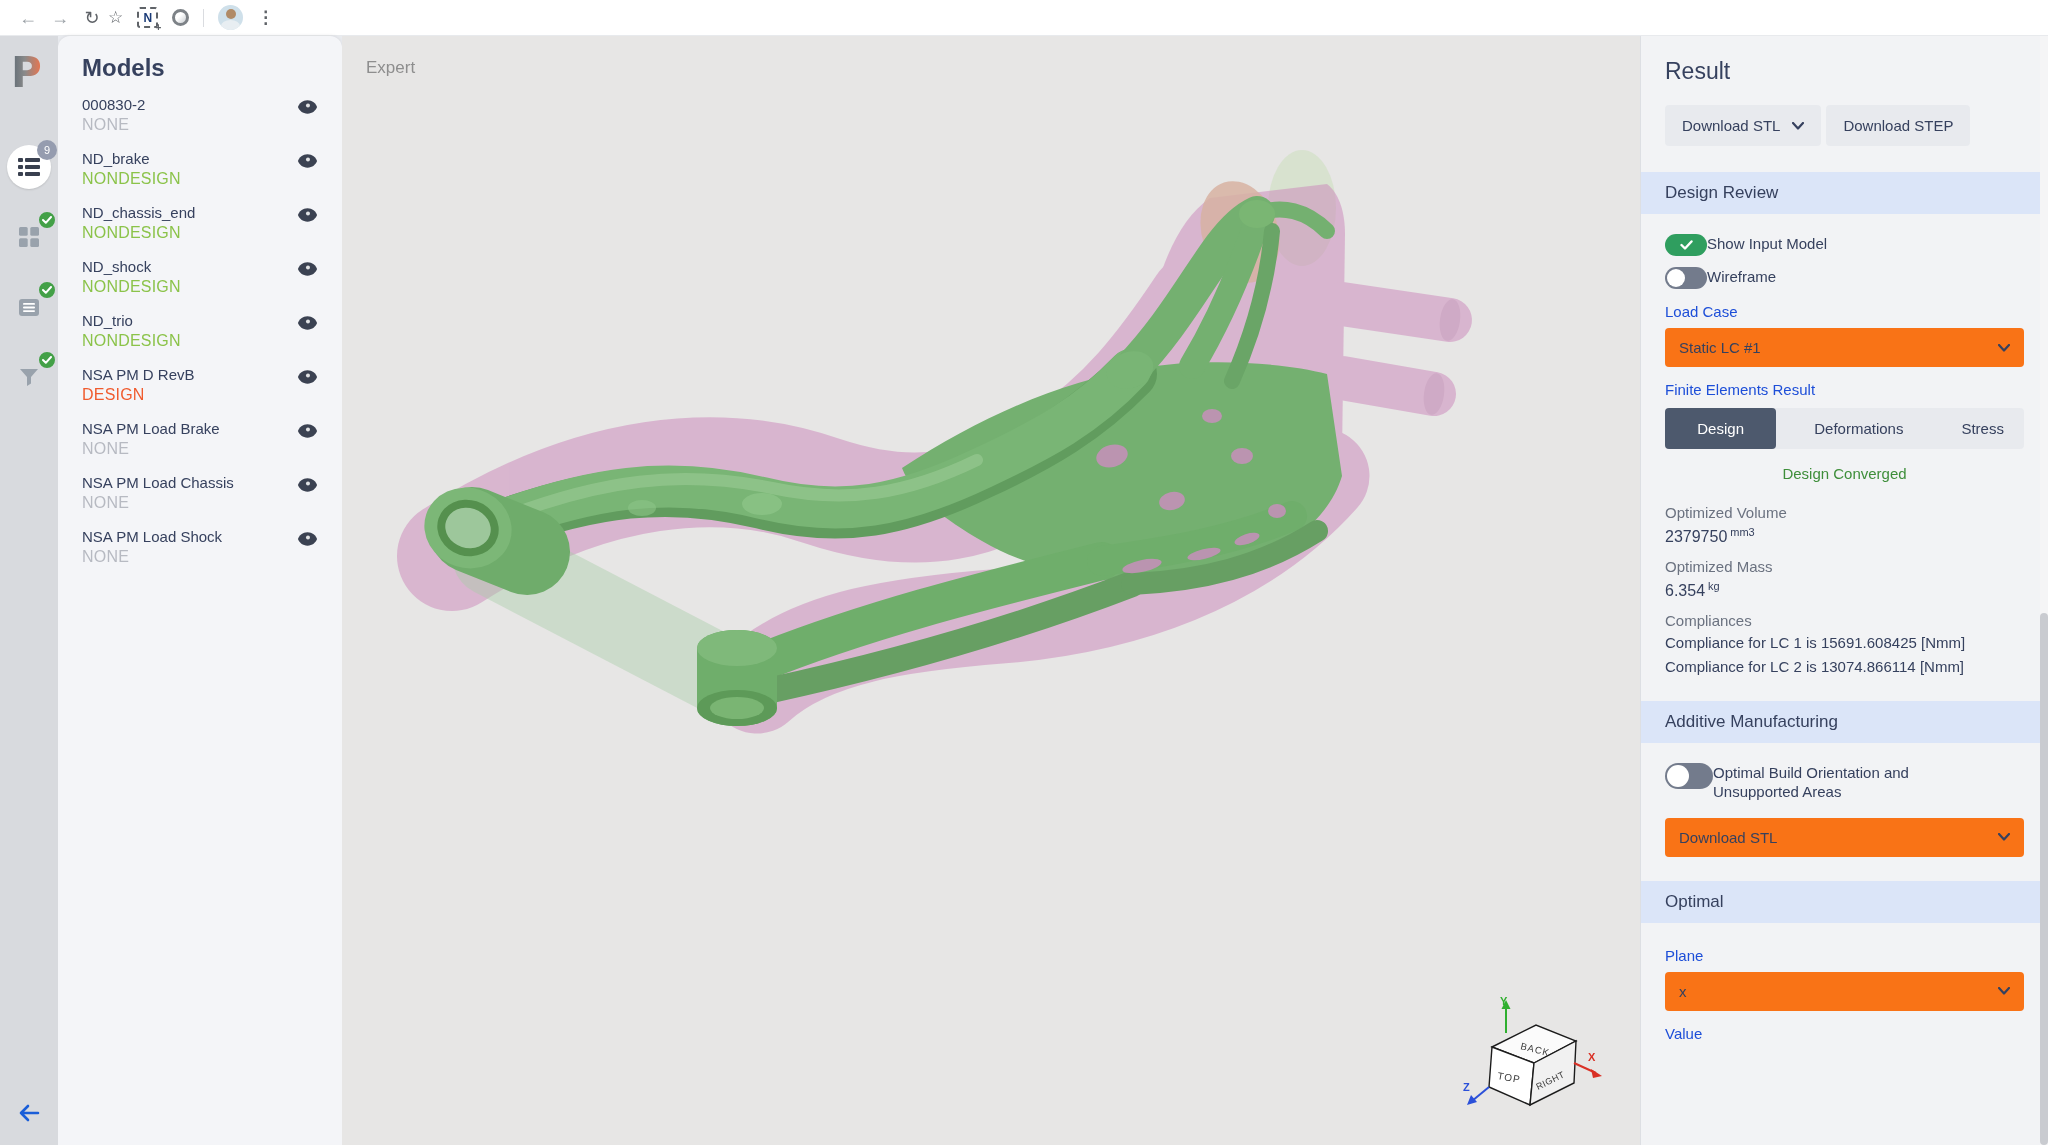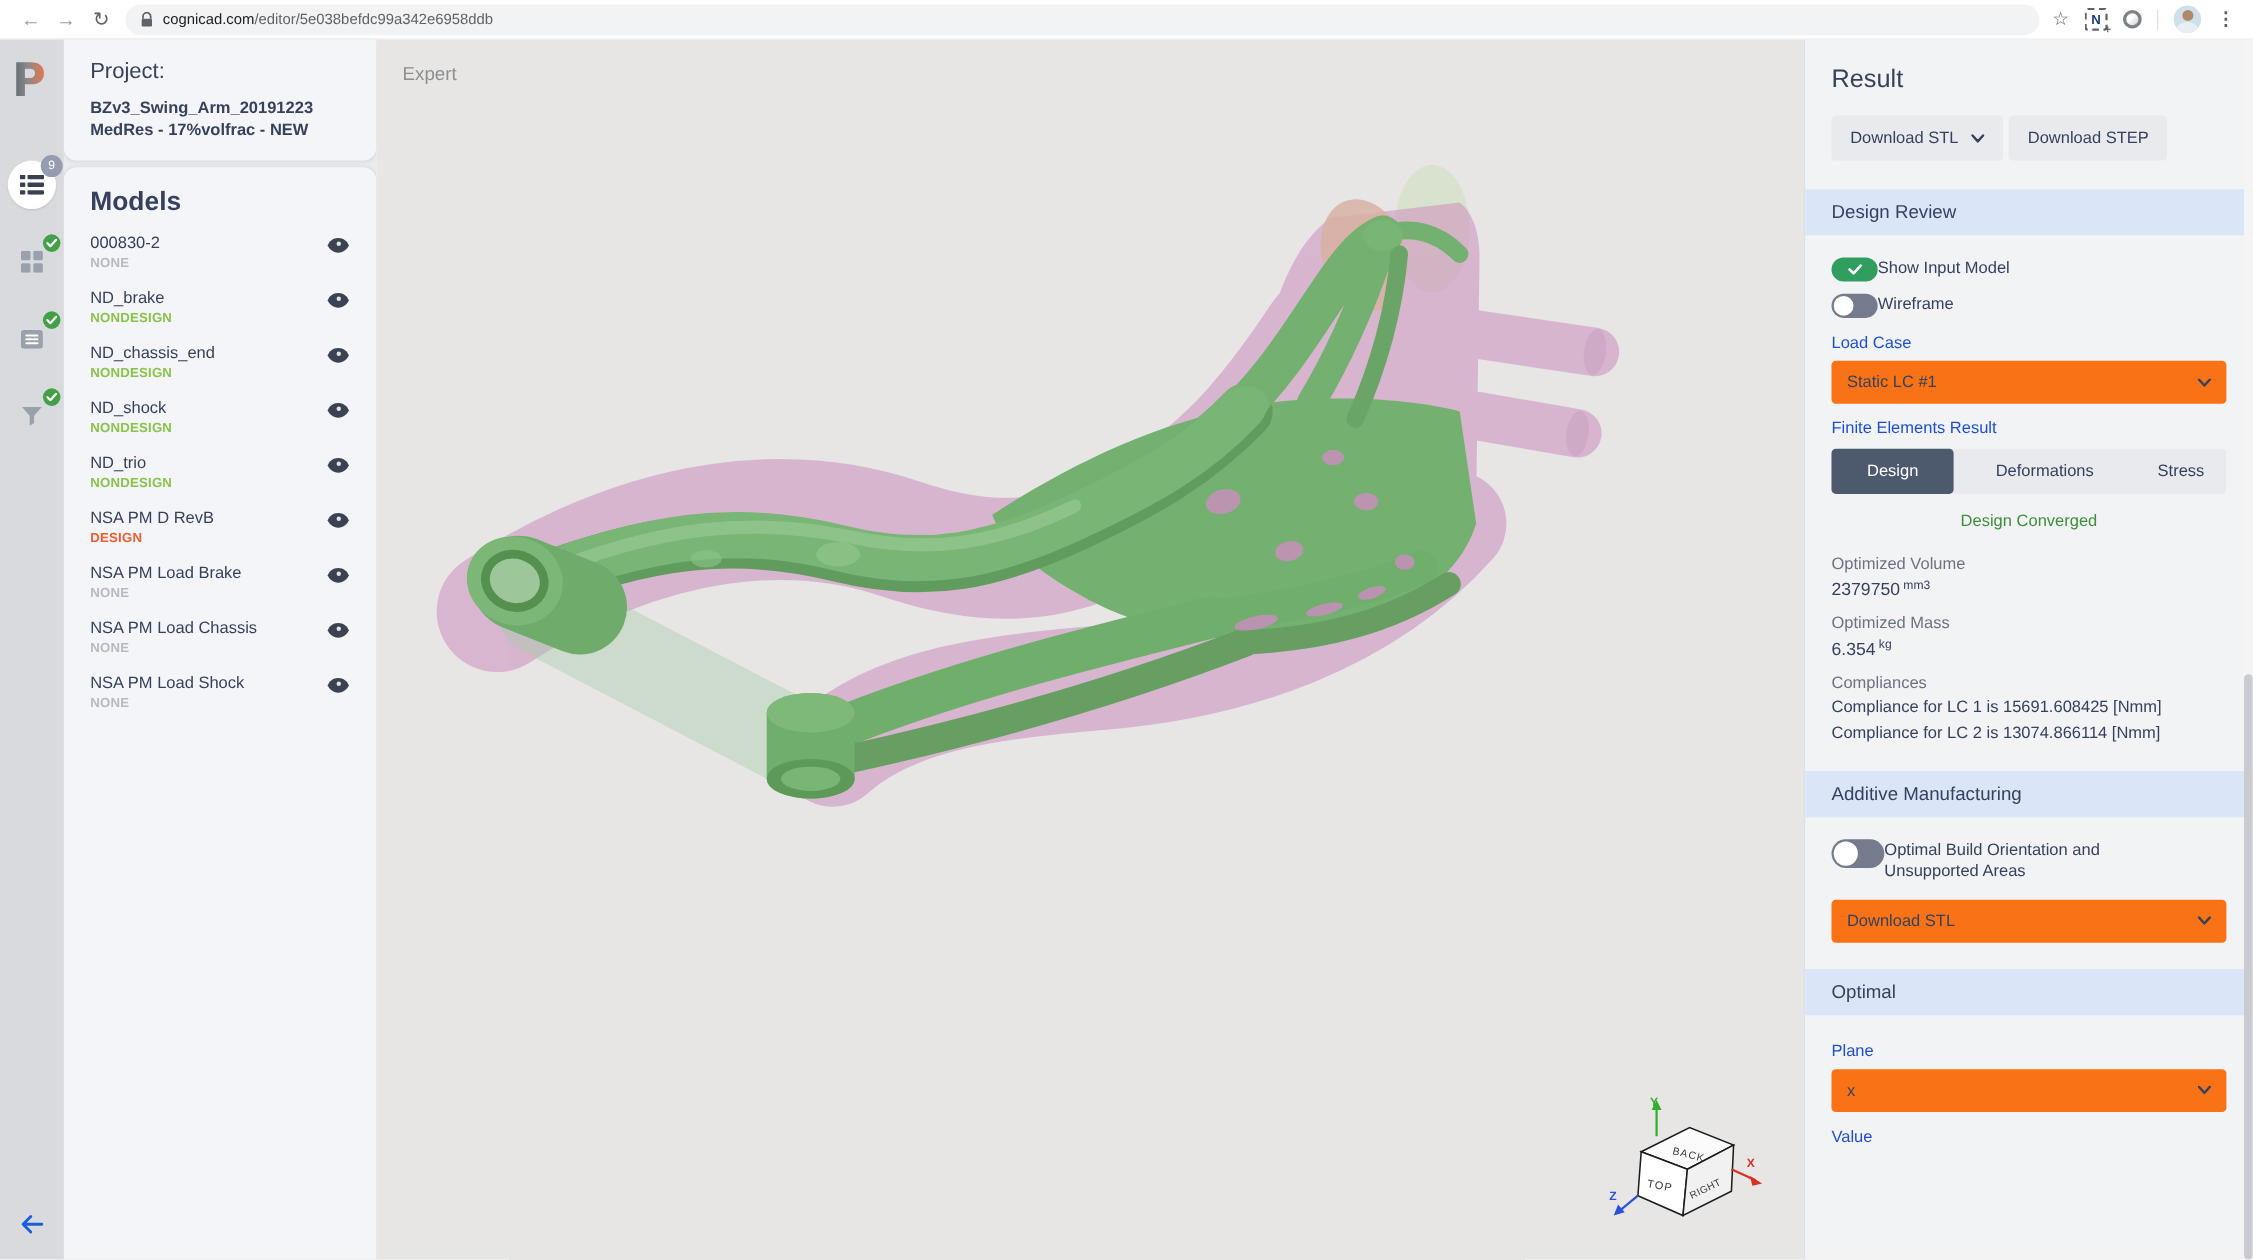--- a/index.html
+++ b/index.html
@@ -52,21 +52,21 @@
   .models-panel { width:284px; background:#e9ebef; display:flex; flex-direction:column; gap:6px; flex:0 0 auto; }
   .project-card { background:#f4f5f8; border-radius:0 0 12px 12px; padding:18px 24px 18px;
                   box-shadow:0 1px 3px rgba(60,64,80,.10); }
   .project-label { font-size:20px; color:#36415e; font-weight:500; margin-bottom:12px; }
   .project-name { font-size:15px; color:#36415e; font-weight:700; line-height:1.3; }
   .models-card { background:#f4f5f8; border-radius:12px 12px 0 0; flex:1; padding:18px 24px;
                  box-shadow:0 -1px 3px rgba(60,64,80,.08); }
   .models-title { font-size:24px; font-weight:600; color:#36415e; margin-bottom:14px; }
   .model-item { display:flex; align-items:flex-start; justify-content:space-between; margin-bottom:16px; }
   .mi-name { font-size:15px; font-weight:500; color:#36415e; margin-bottom:3px; }
-  .model-status { font-size:12px; font-weight:700; letter-spacing:.2px; }
+  .model-status { font-size:16px; font-weight:400; letter-spacing:.2px; }
   .model-status.none { color:#b7bac2; }
   .model-status.nondesign { color:#8bc34a; }
   .model-status.design { color:#f05b2e; }
   .eye-btn { margin-top:4px; display:flex; }
 
   
   .viewport { flex:1; background:#e7e6e5; position:relative; overflow:hidden; }
   .mode-label { position:absolute; top:22px; left:24px; font-size:17px; color:#8e8e8e; }
   .model-svg { position:absolute; inset:0; width:100%; height:100%; }
   .cube-wrap { position:absolute; right:28px; bottom:30px; }
@@ -108,30 +108,20 @@
   .rp-scroll { position:absolute; top:0; right:0; width:8px; height:100%; background:#f5f5f6; }
   .rp-thumb { position:absolute; top:52%; height:48%; width:100%; background:#c9cbd0; border-radius:4px; }
 </style>
 </head>
 <body>
 
 <div class="browser-bar">
   <span class="nav-ic dim">←</span>
   <span class="nav-ic dim">→</span>
   <span class="nav-ic">↻</span>
-  <div class="omnibox">
-    <span class="lock">
-      <svg width="11" height="14" viewBox="0 0 11 14">
-          <path d="M2 6V4a3.5 3.5 0 0 1 7 0v2" fill="none" stroke="#5f6368" stroke-width="1.6"></path>
-          <rect x="0.8" y="6" width="9.4" height="7.2" rx="1.2" fill="#5f6368"></rect>
-        </svg>
-    </span>
-    <span class="host">cognicad.com</span>
-    <span class="path">/editor/5e038befdc99a342e6958ddb</span>
-  </div>
   <div class="bar-right">
     <span class="star">☆</span>
     <span class="ext-n">N</span>
     <span class="circle-ic"></span>
     <span class="bar-div"></span>
     <span class="avatar"></span>
     <span class="kebab">⋮</span>
   </div>
 </div>
 
@@ -204,24 +194,20 @@
       </span>
     </div>
     <span class="rail-back">
       <svg width="24" height="20" viewBox="0 0 24 20">
           <path d="M11 3L4 10l7 7M4 10h17" fill="none" stroke="#1a5ed8" stroke-width="2.6" stroke-linecap="round" stroke-linejoin="round"></path>
         </svg>
     </span>
   </div>
 
   <div class="models-panel">
-    <div class="project-card">
-      <div class="project-label">Project:</div>
-      <div class="project-name">BZv3_Swing_Arm_20191223 MedRes - 17%volfrac - NEW</div>
-    </div>
     <div class="models-card">
       <div class="models-title">Models</div>
 
       <div class="model-item">
         <div>
             <div class="mi-name">000830-2</div>
         <div class="model-status none">NONE</div>
           </div>
         <span class="eye-btn">
             <svg width="21" height="14" viewBox="0 0 22 14">

